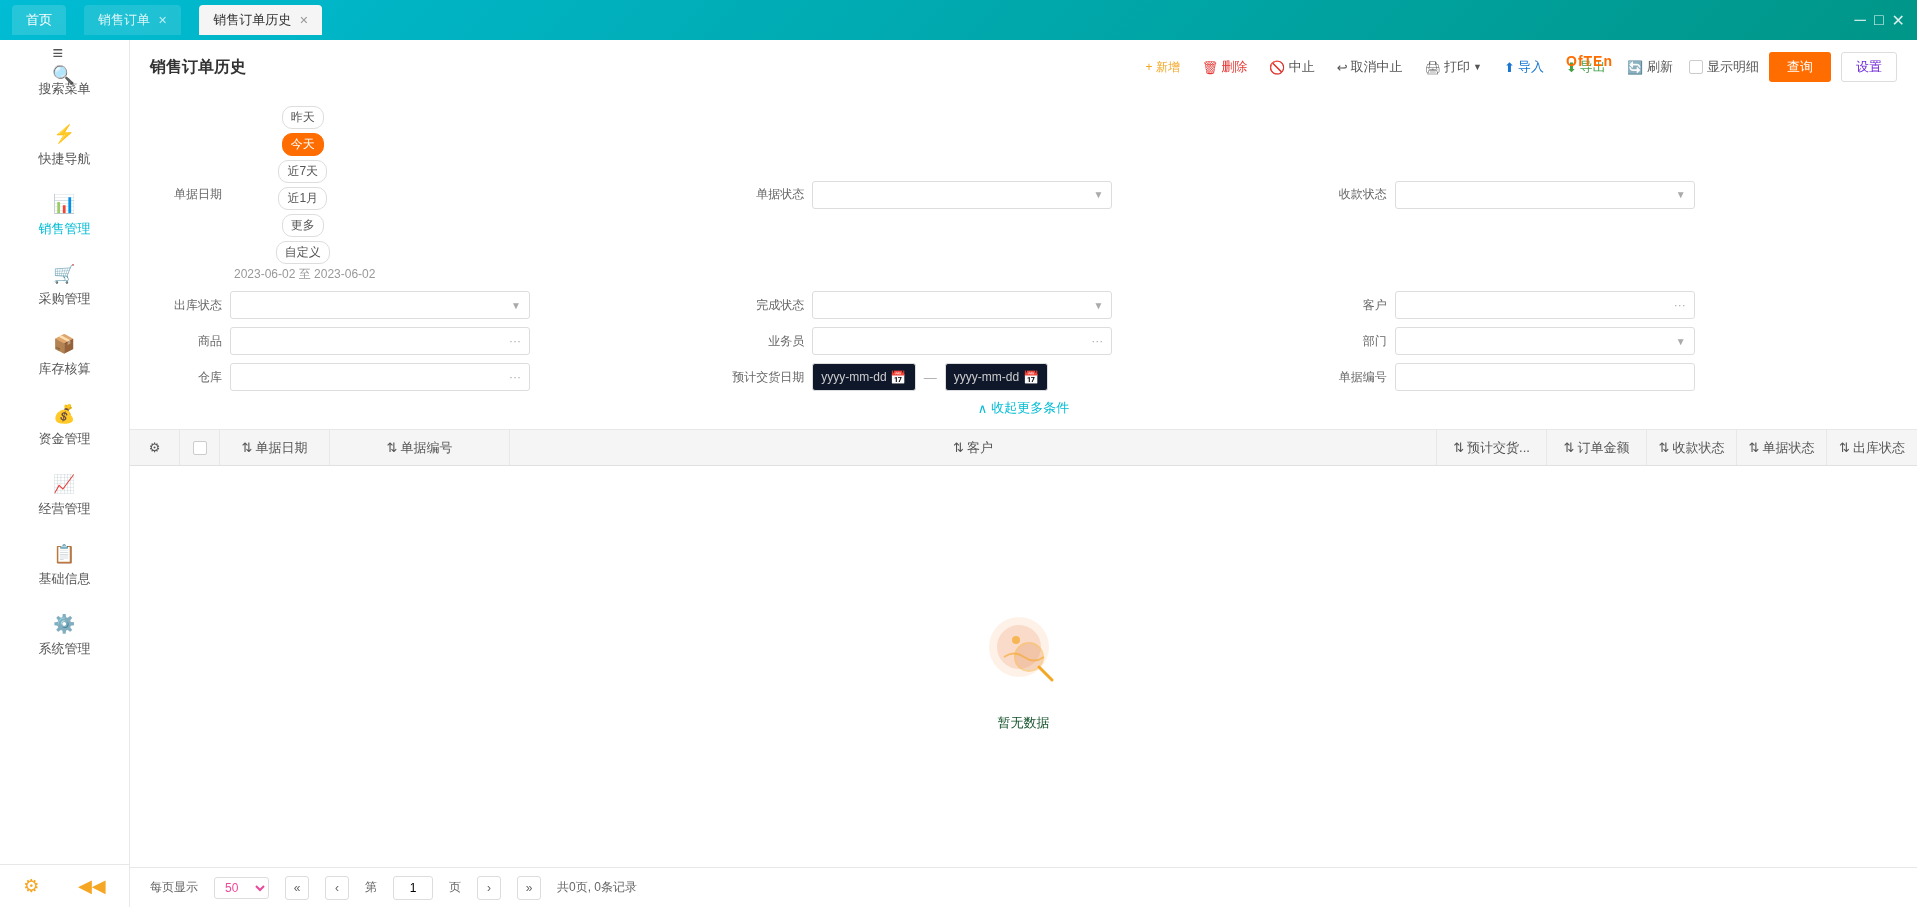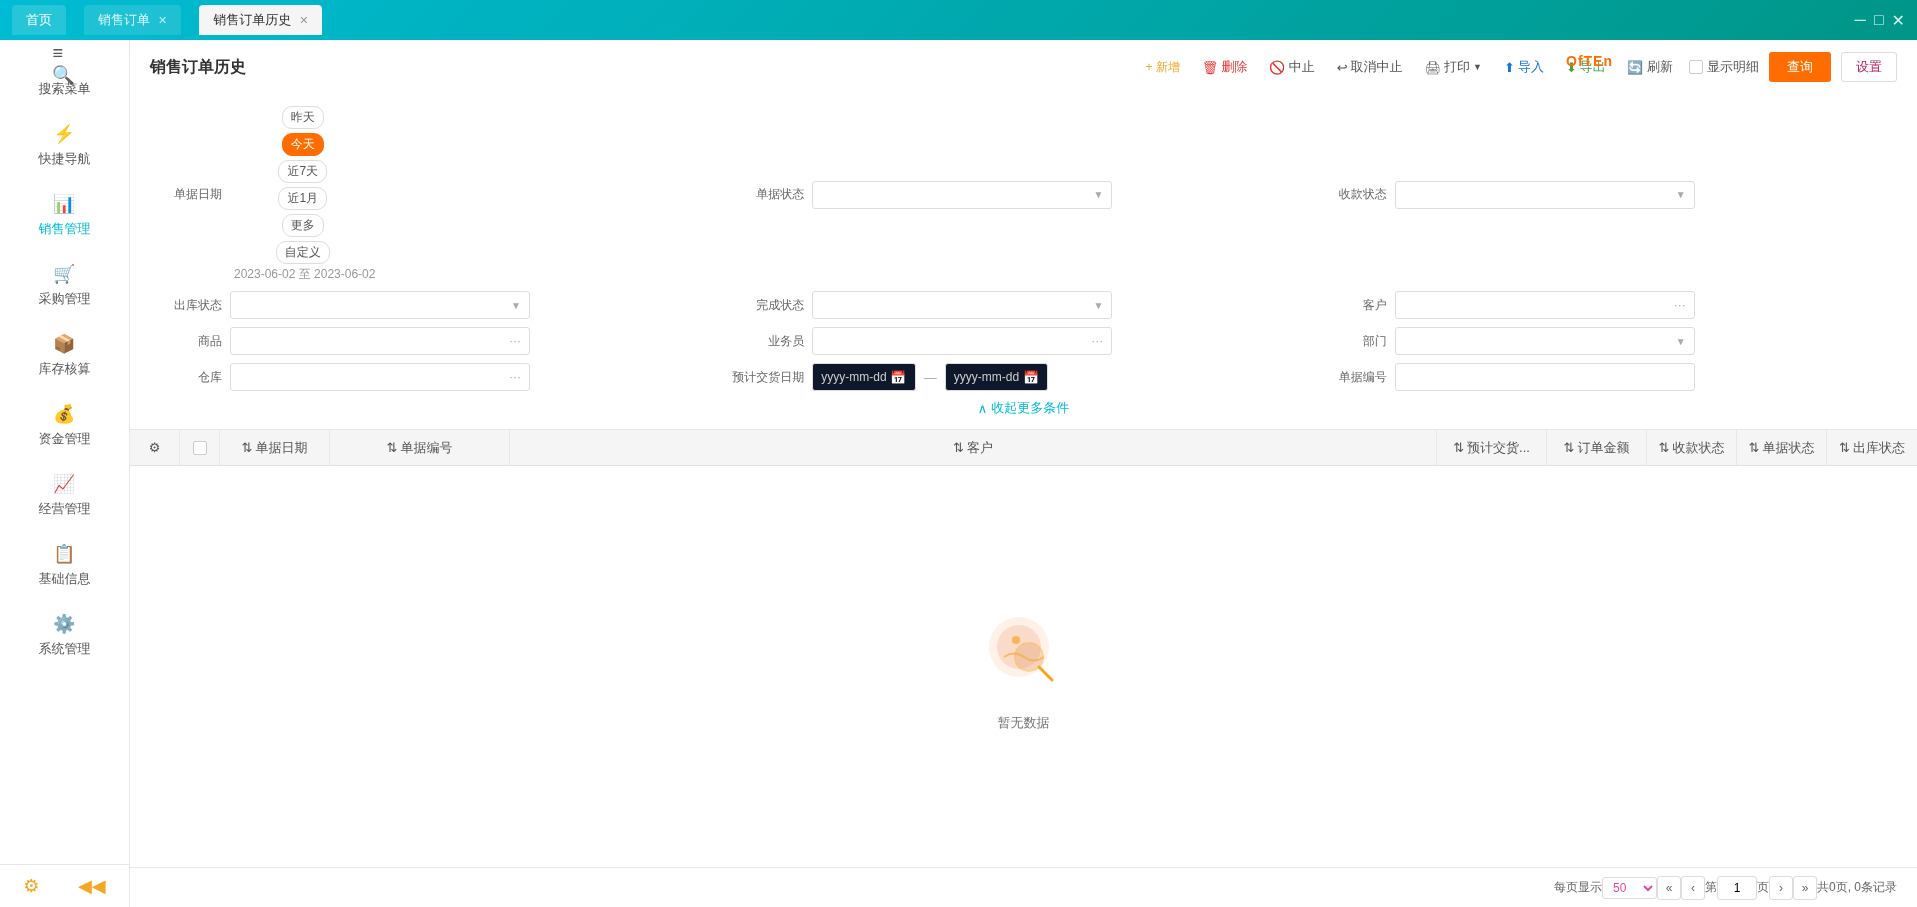--- a/index.html
+++ b/index.html
@@ -156,21 +156,21 @@
       background: #ff6d00;
       color: #fff;
       border: none;
       padding: 6px 18px;
       border-radius: 3px;
       cursor: pointer;
       font-size: 13px;
     }
     .btn-setting {
       background: #fff;
-      color: #be185d;
+      color: #6d28d9;
       border: 1px solid #ddd;
       padding: 5px 14px;
       border-radius: 3px;
       cursor: pointer;
       font-size: 13px;
     }
     .display-toggle {
       display: flex;
       align-items: center;
       gap: 4px;
@@ -339,34 +339,34 @@
       justify-content: center;
       gap: 12px;
       background: #fff;
     }
     .empty-icon {
       width: 100px;
       height: 100px;
       position: relative;
     }
     .empty-text {
-      color: #737373;
+      color: #14532d;
       font-size: 13px;
     }
 
     
     .table-footer {
       height: 40px;
       background: #fff;
       border-top: 1px solid #e8e8e8;
       display: flex;
       align-items: center;
-      justify-content: flex-end;
+      justify-content: flex-start;
       padding: 0 20px;
-      gap: 0;
+      gap: 16px;
       flex-shrink: 0;
     }
     .footer-text { color: #666; font-size: 12px; }
     .page-size-select {
       border: 1px solid #ddd;
       border-radius: 3px;
       padding: 2px 6px;
       font-size: 12px;
       color: #ec4899;
       background: #fff;

